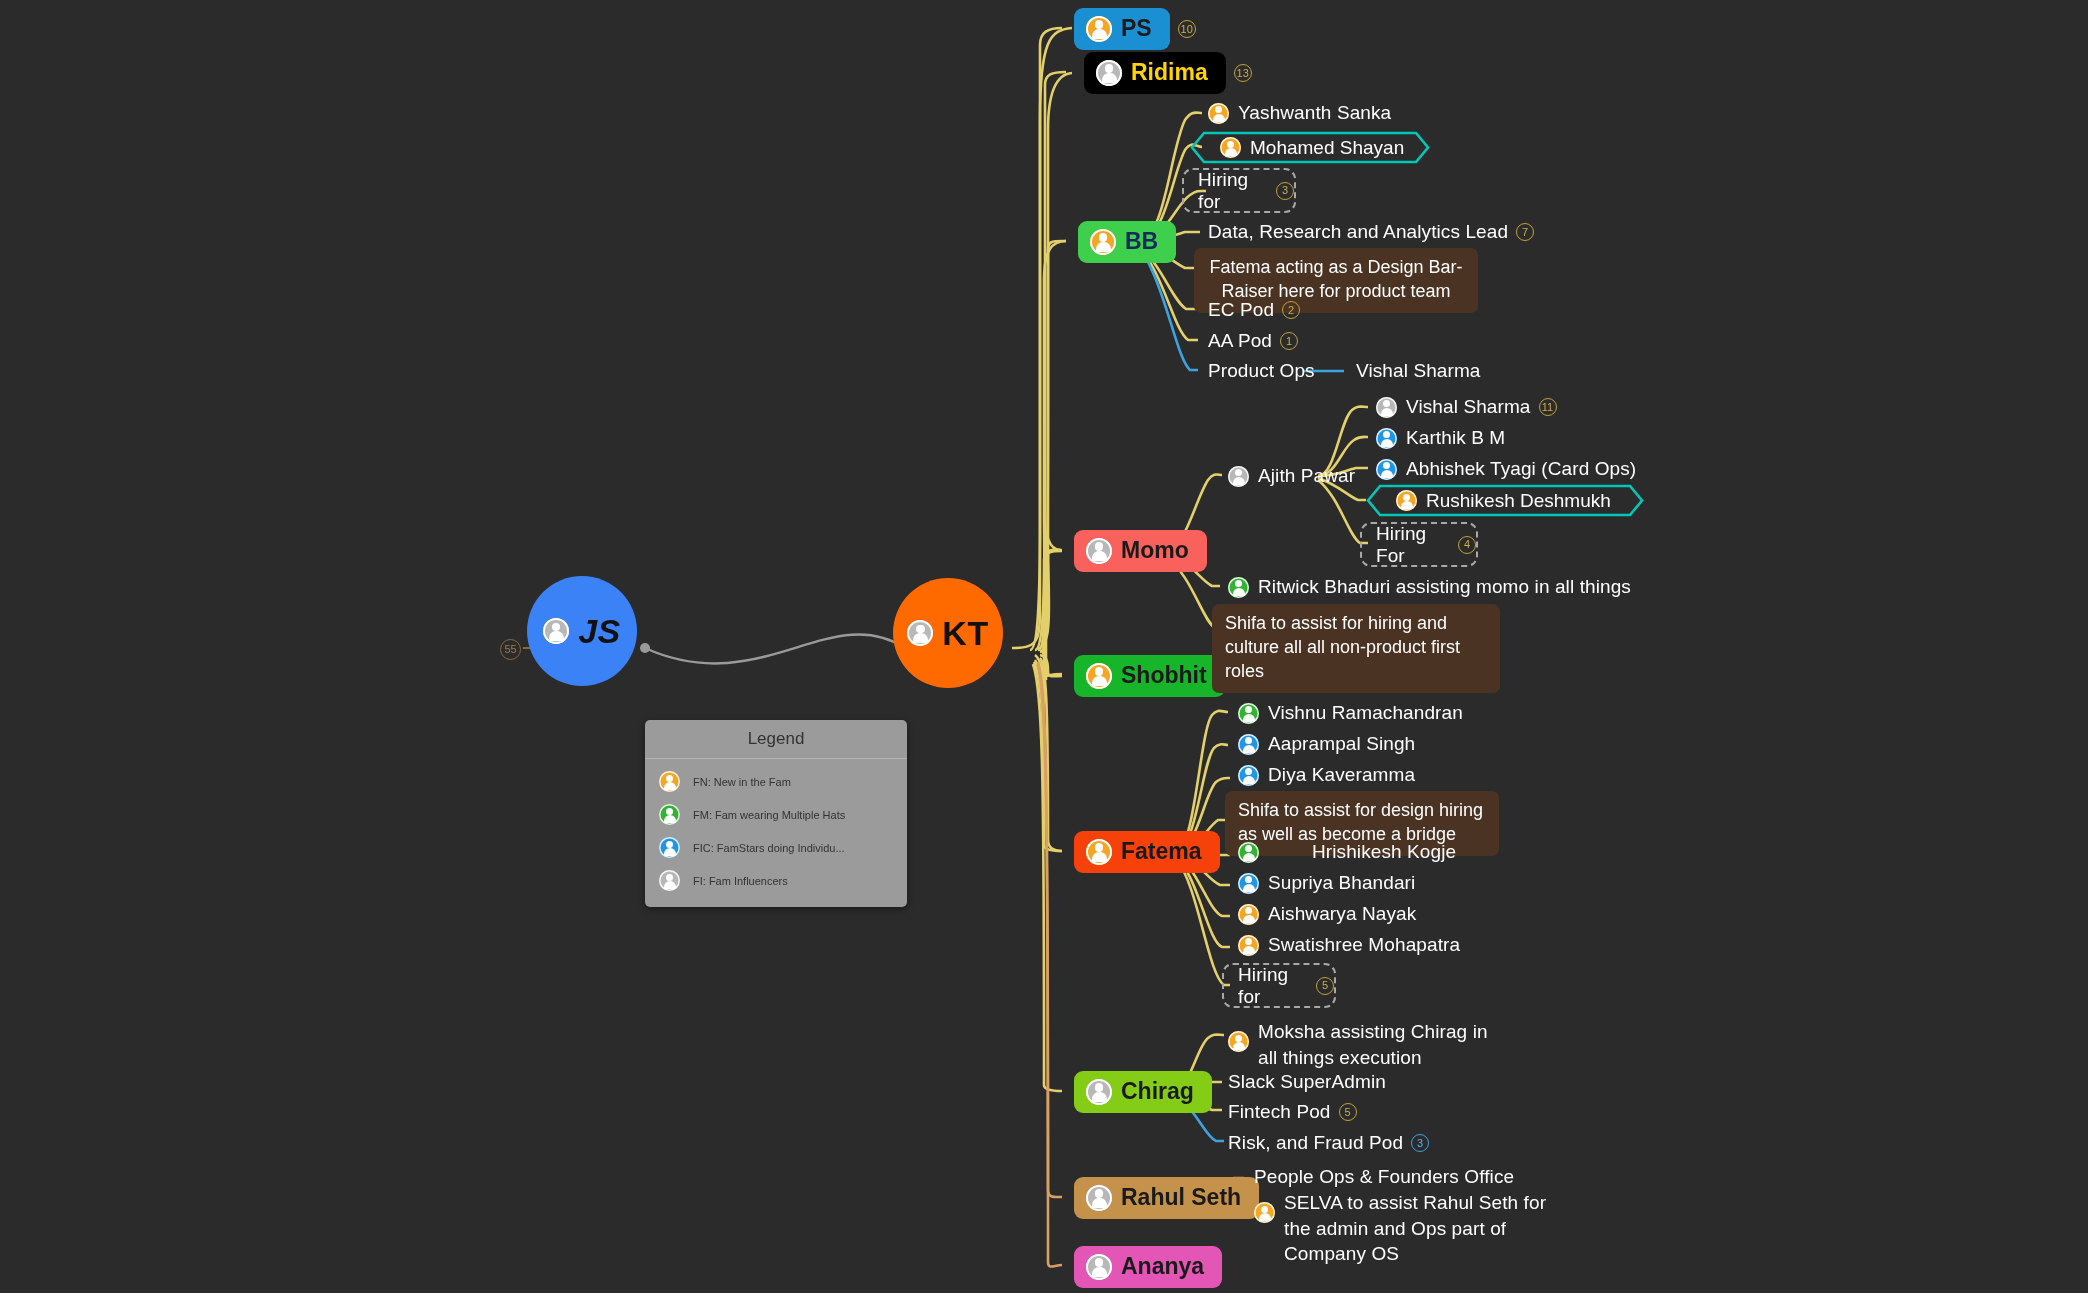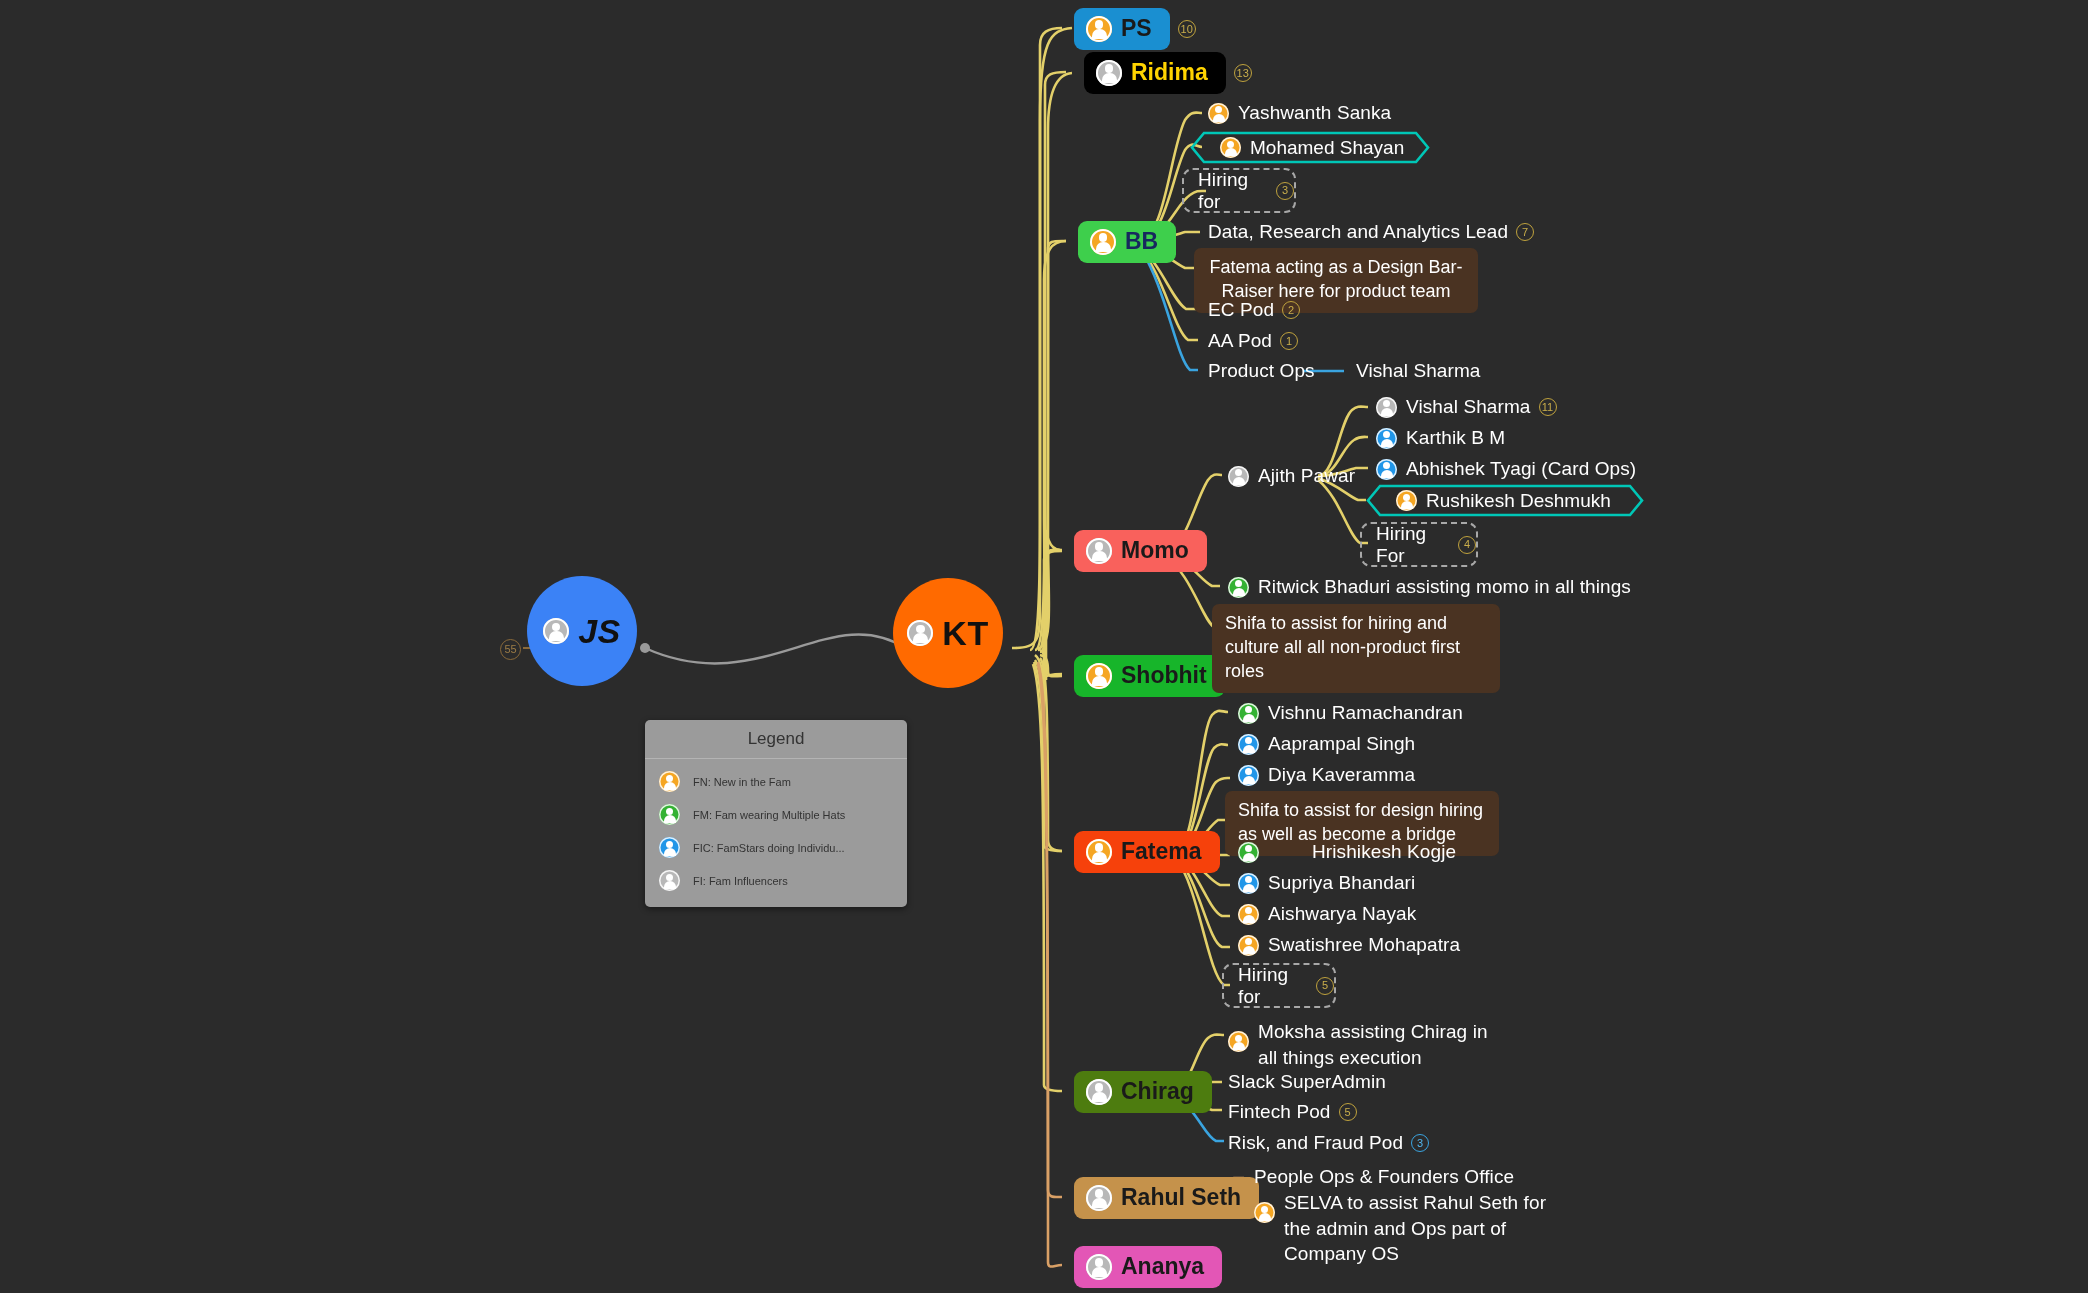--- a/index.html
+++ b/index.html
@@ -292,21 +292,21 @@
   </div>
 
   <div class="node" style="left:1062px; top:831px;">
     <div class="pill" style="background:#f6410b; color:#1a1a1a;">
       <span class="av mid fn"></span>
       <span>Fatema</span>
     </div>
   </div>
 
   <div class="node" style="left:1062px; top:1071px;">
-    <div class="pill" style="background:#4d7c0f; color:#1a1a1a;">
+    <div class="pill" style="background:#84cc16; color:#1a1a1a;">
       <span class="av mid fi"></span>
       <span>Chirag</span>
     </div>
   </div>
 
   <div class="node" style="left:1062px; top:1177px;">
     <div class="pill" style="background:#c5924b; color:#1a1a1a;">
       <span class="av mid fi"></span>
       <span>Rahul Seth</span>
     </div>

